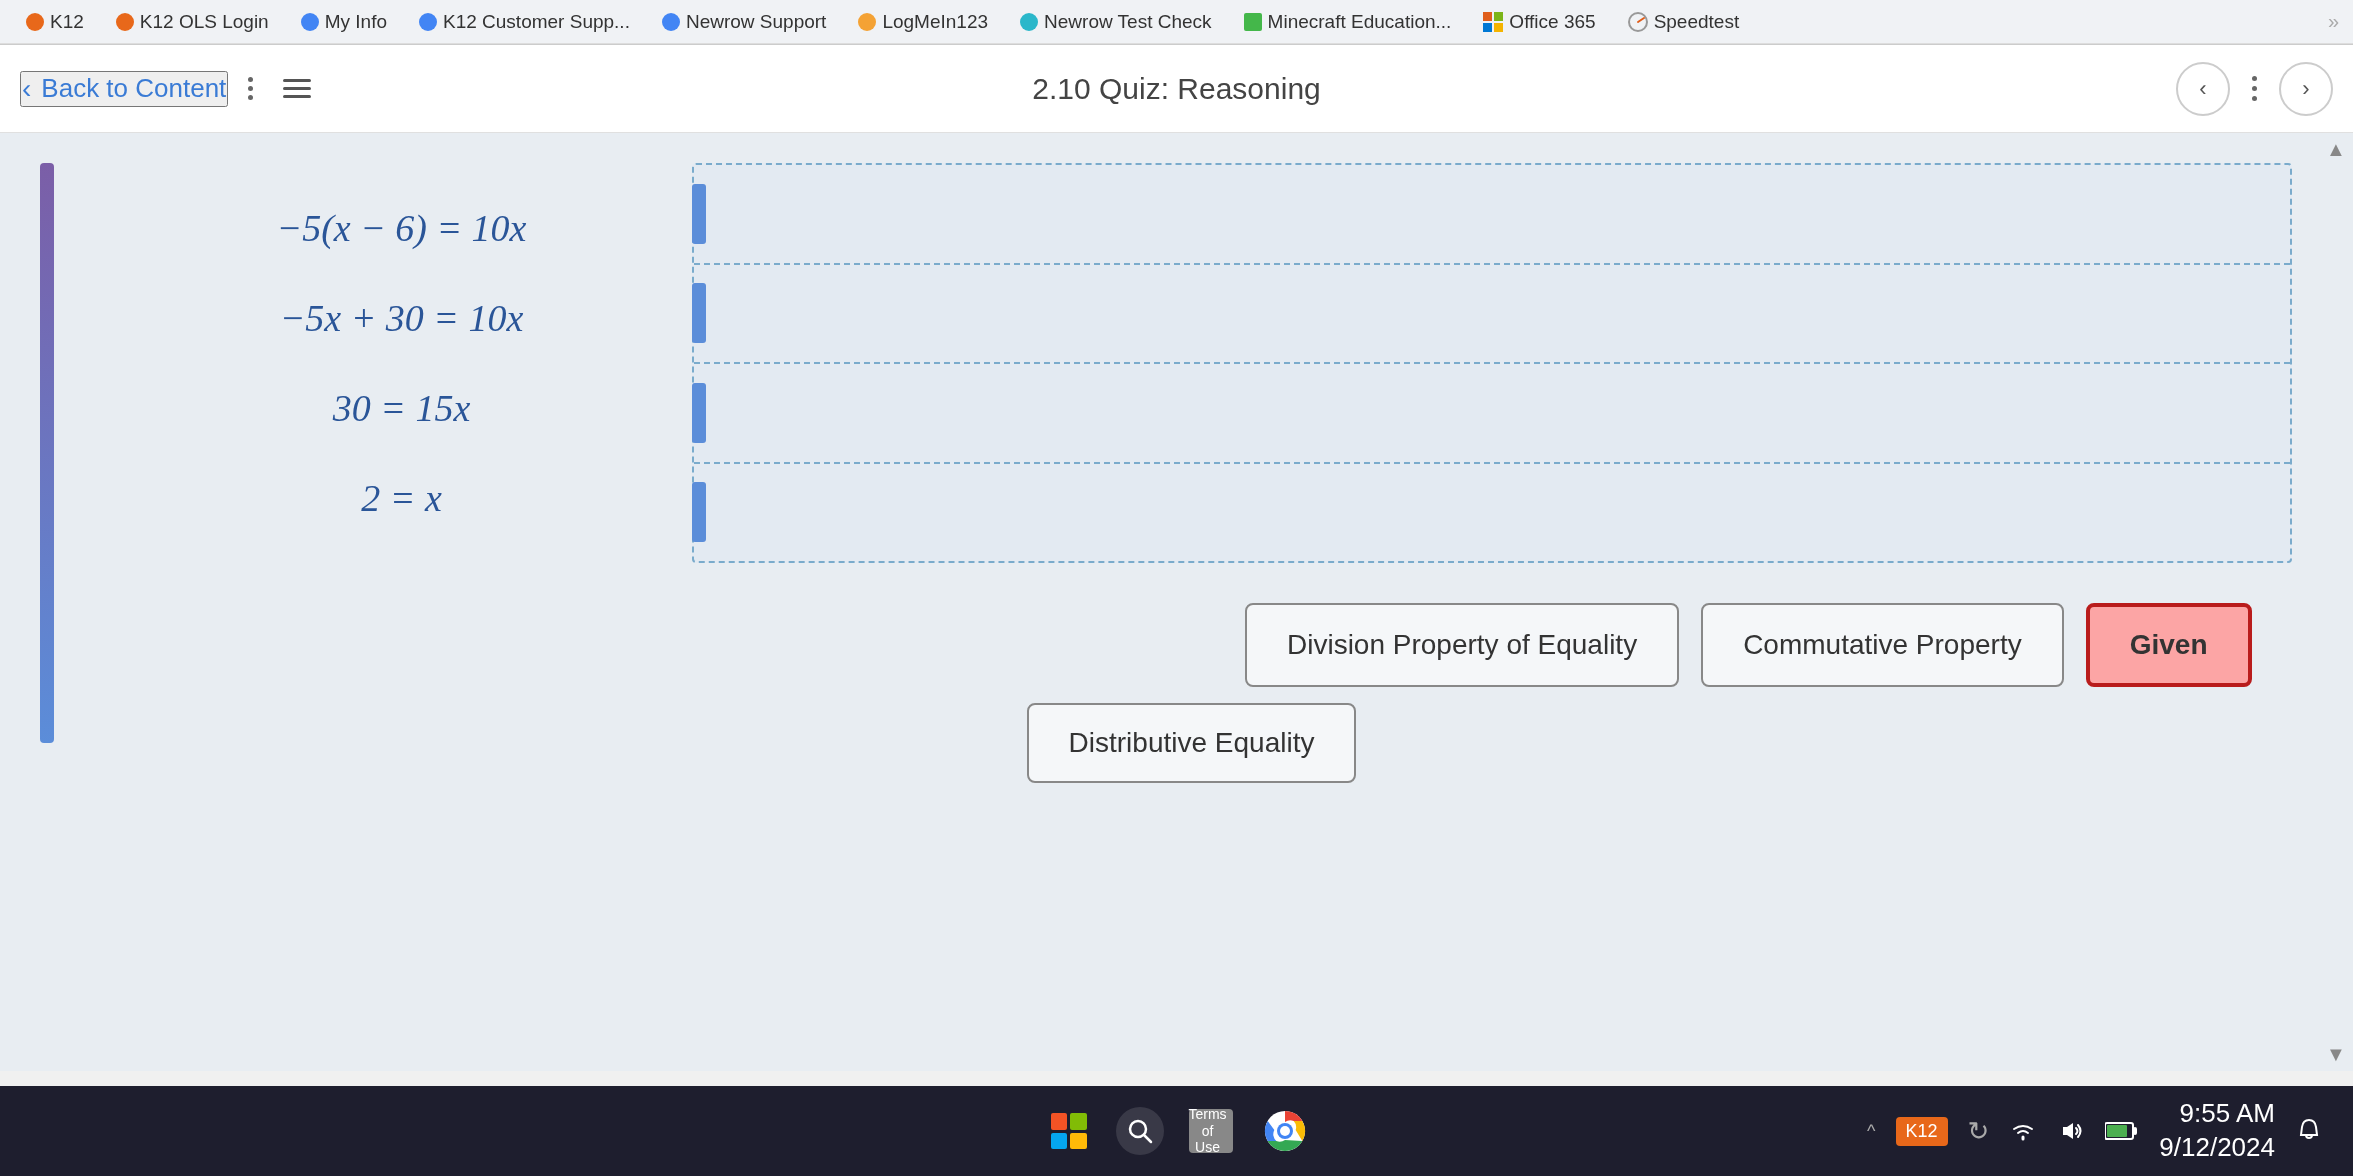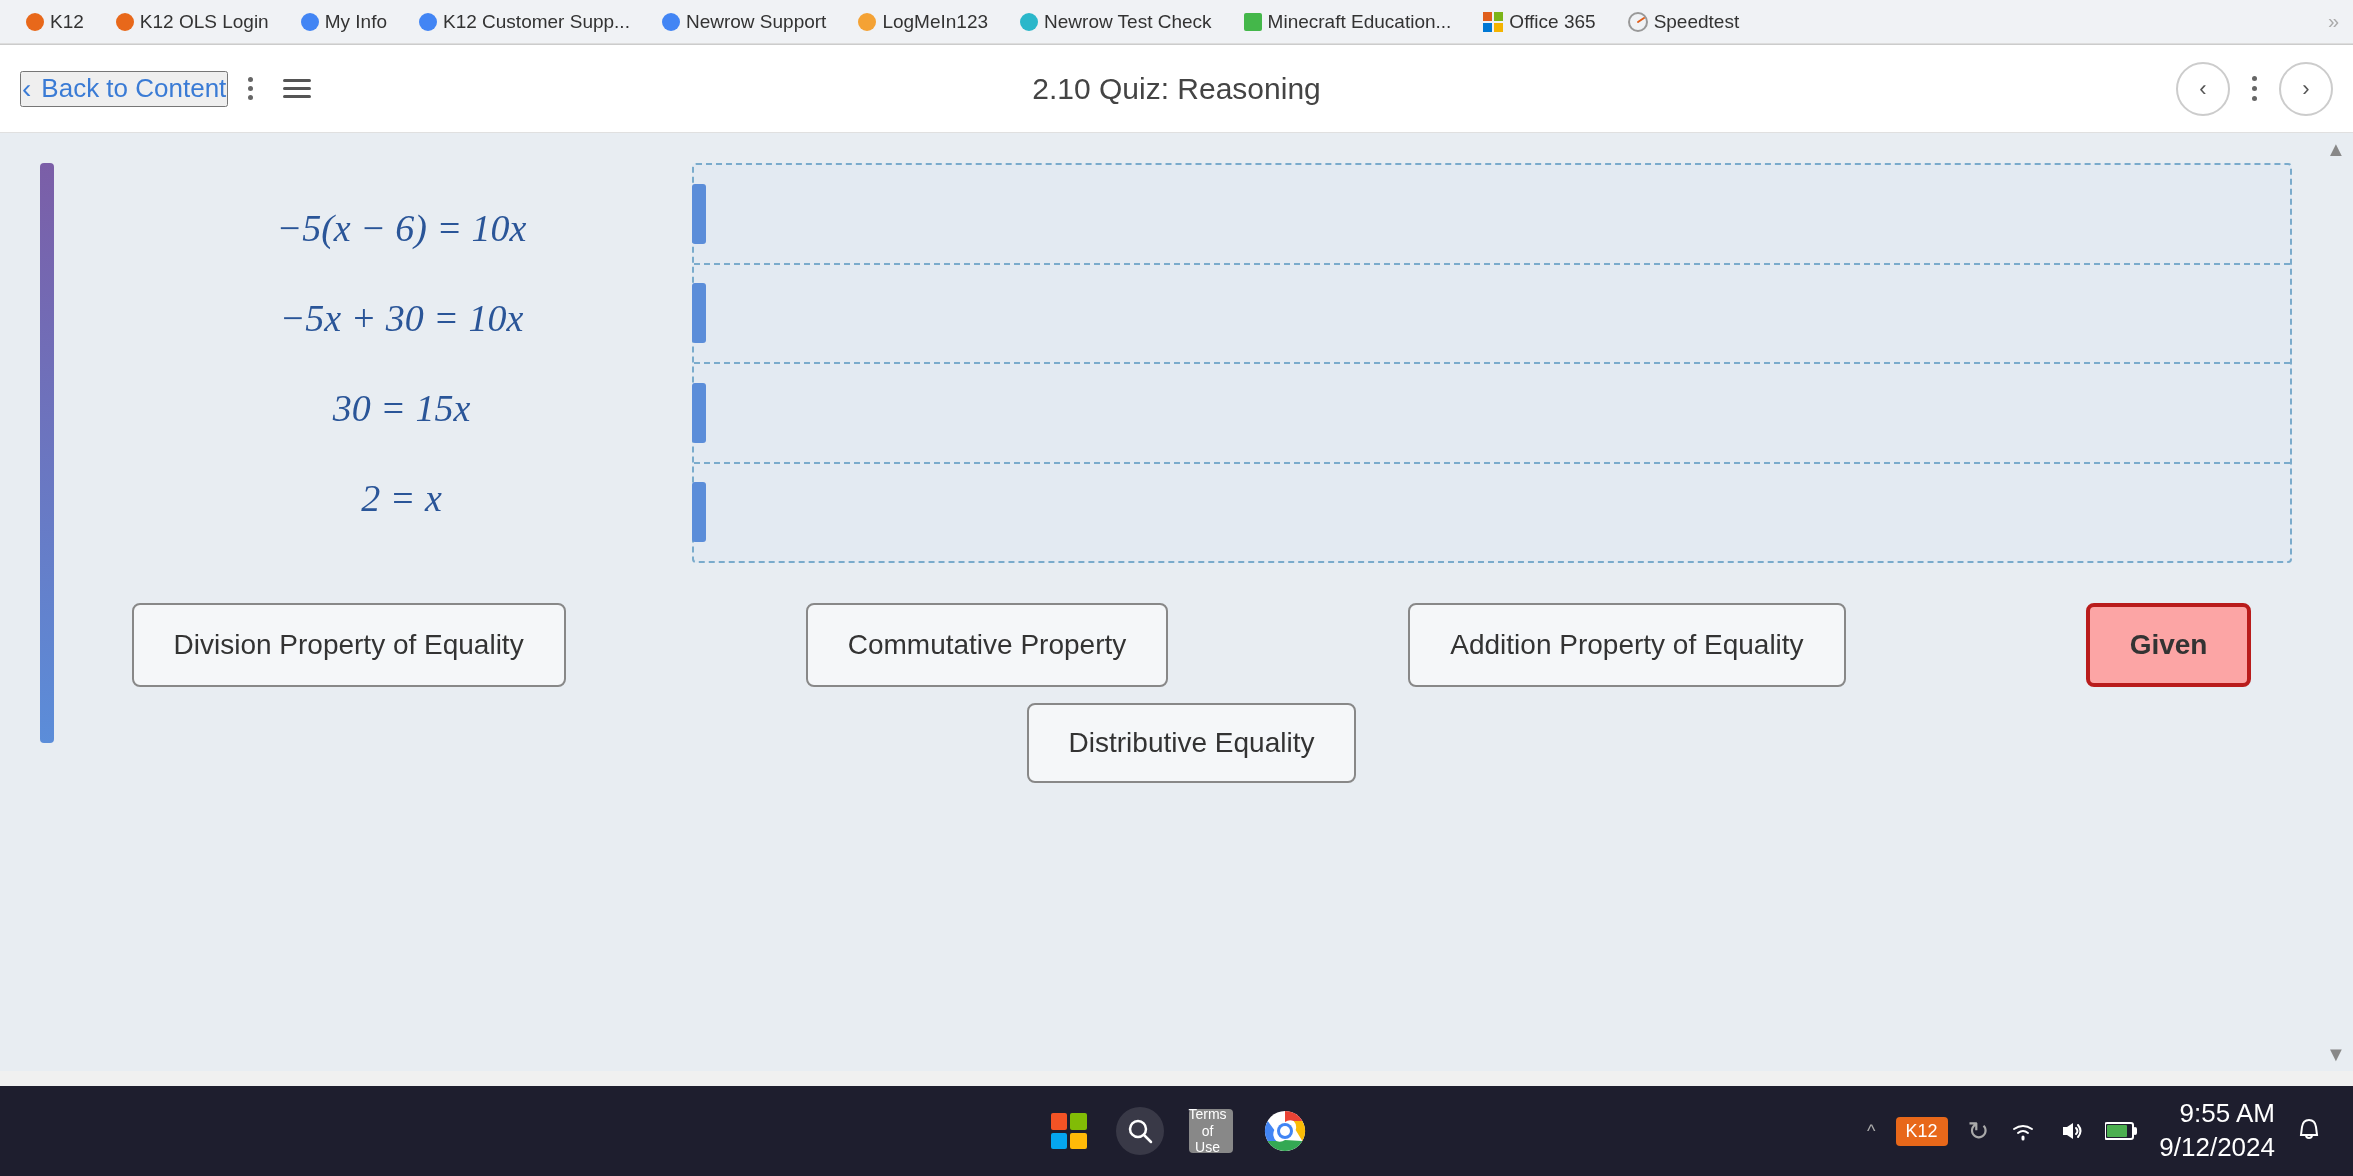--- a/index.html
+++ b/index.html
@@ -244,21 +244,21 @@
       margin-right: 0;
       position: absolute;
       left: -2px;
     }
 
     
     .answers-section {
       display: flex;
       flex-wrap: wrap;
       gap: 22px;
-      justify-content: space-between;
+      justify-content: flex-end;
       margin-top: 8px;
       padding: 0 40px;
     }
 
     .answer-btn {
       padding: 22px 40px;
       border: 2px solid #888;
       border-radius: 8px;
       background: #f5f7f9;
       font-size: 28px;
@@ -514,23 +514,20 @@
           <span class="scroll-arrow">▼</span>
         </div>
       </div>
 
       <div class="answers-section">
         <button class="answer-btn">
           <span>Division Property of Equality</span>
         </button>
         <button class="answer-btn">
           <span>Commutative Property</span>
-        </button>
-        <button class="answer-btn">
-          <span>Addition Property of Equality</span>
         </button>
         <button class="answer-btn highlighted">
           <span>Given</span>
         </button>
       </div>
 
       <div class="answers-row2">
         <button class="answer-btn">
           <span>Distributive Equality</span>
         </button>

